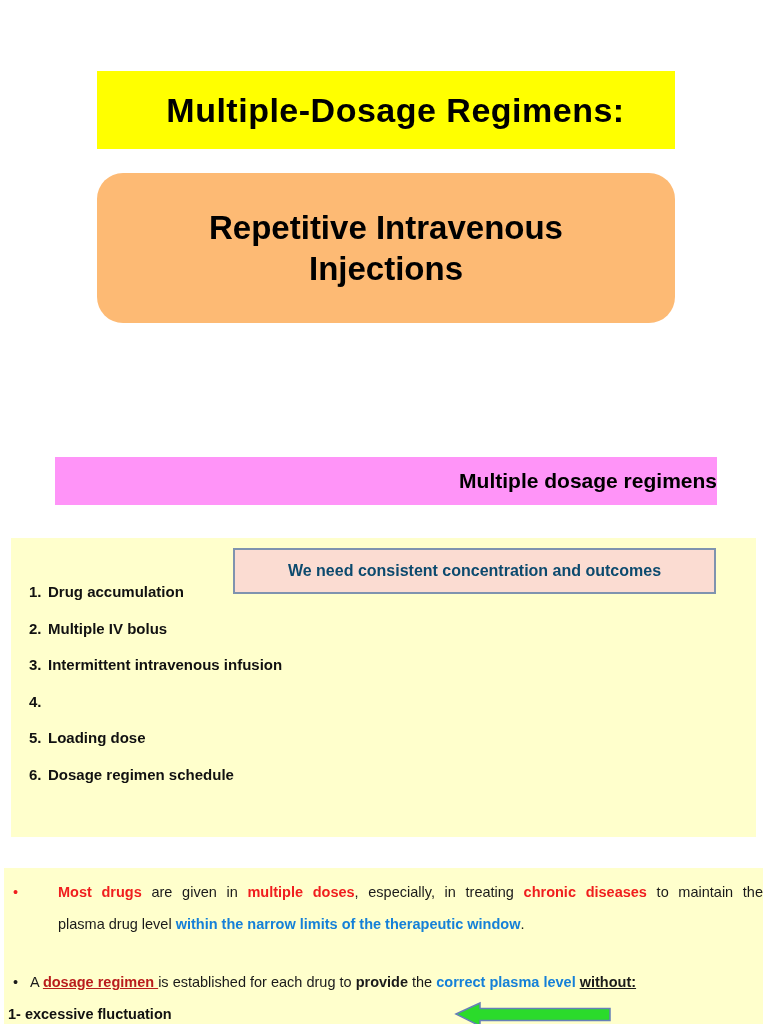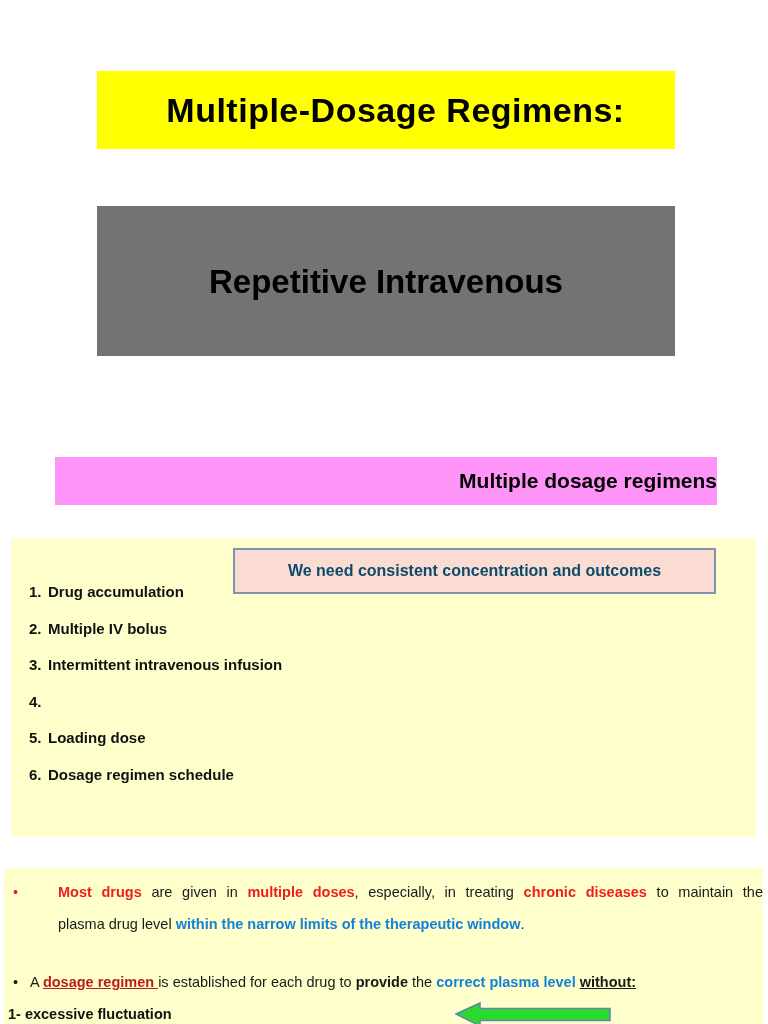--- a/index.html
+++ b/index.html
@@ -7,24 +7,24 @@
   .page {
     position:relative; width:768px; height:1024px; overflow:hidden;
     background:#ffffff; font-family:"Liberation Sans", sans-serif; color:#000;
   }
   .title-banner {
     position:absolute; left:97px; top:71px; width:578px; height:78px;
     background:#ffff00; display:flex; align-items:center; justify-content:center;
     font-weight:bold; font-size:34px; letter-spacing:0.5px;padding-left:19px;
   }
   .subtitle-box {
-    position:absolute; left:97px; top:206px; width:578px; height:150px;
-    background:#737373; display:flex; flex-direction:column;
+    position:absolute; left:97px; top:173px; width:578px; height:150px;
+    background:#fdba74; display:flex; flex-direction:column;
     align-items:center; justify-content:center; text-align:center;
-    font-weight:bold; font-size:33px; line-height:41px;
+    font-weight:bold; font-size:33px; line-height:41px;border-radius:26px;
   }
   .section-banner {
     position:absolute; left:55px; top:457px; width:662px; height:48px;
     background:#ff94f8; display:flex; align-items:center; justify-content:flex-end;
     font-weight:bold; font-size:21px;
   }
   .overview-box {
     position:absolute; left:11px; top:538px; width:745px; height:299px;
     background:#ffffcc;
   }
@@ -65,20 +65,21 @@
 <body>
 
 <div class="page">
 
   <div class="title-banner">
     <span>Multiple-Dosage Regimens:</span>
   </div>
 
   <div class="subtitle-box">
     <span>Repetitive Intravenous</span>
+    <span>Injections</span>
   </div>
 
   <div class="section-banner">
     <span>Multiple dosage regimens</span>
   </div>
 
   <div class="overview-box">
     <div class="callout">
       <span>We need consistent concentration and outcomes</span>
     </div>

